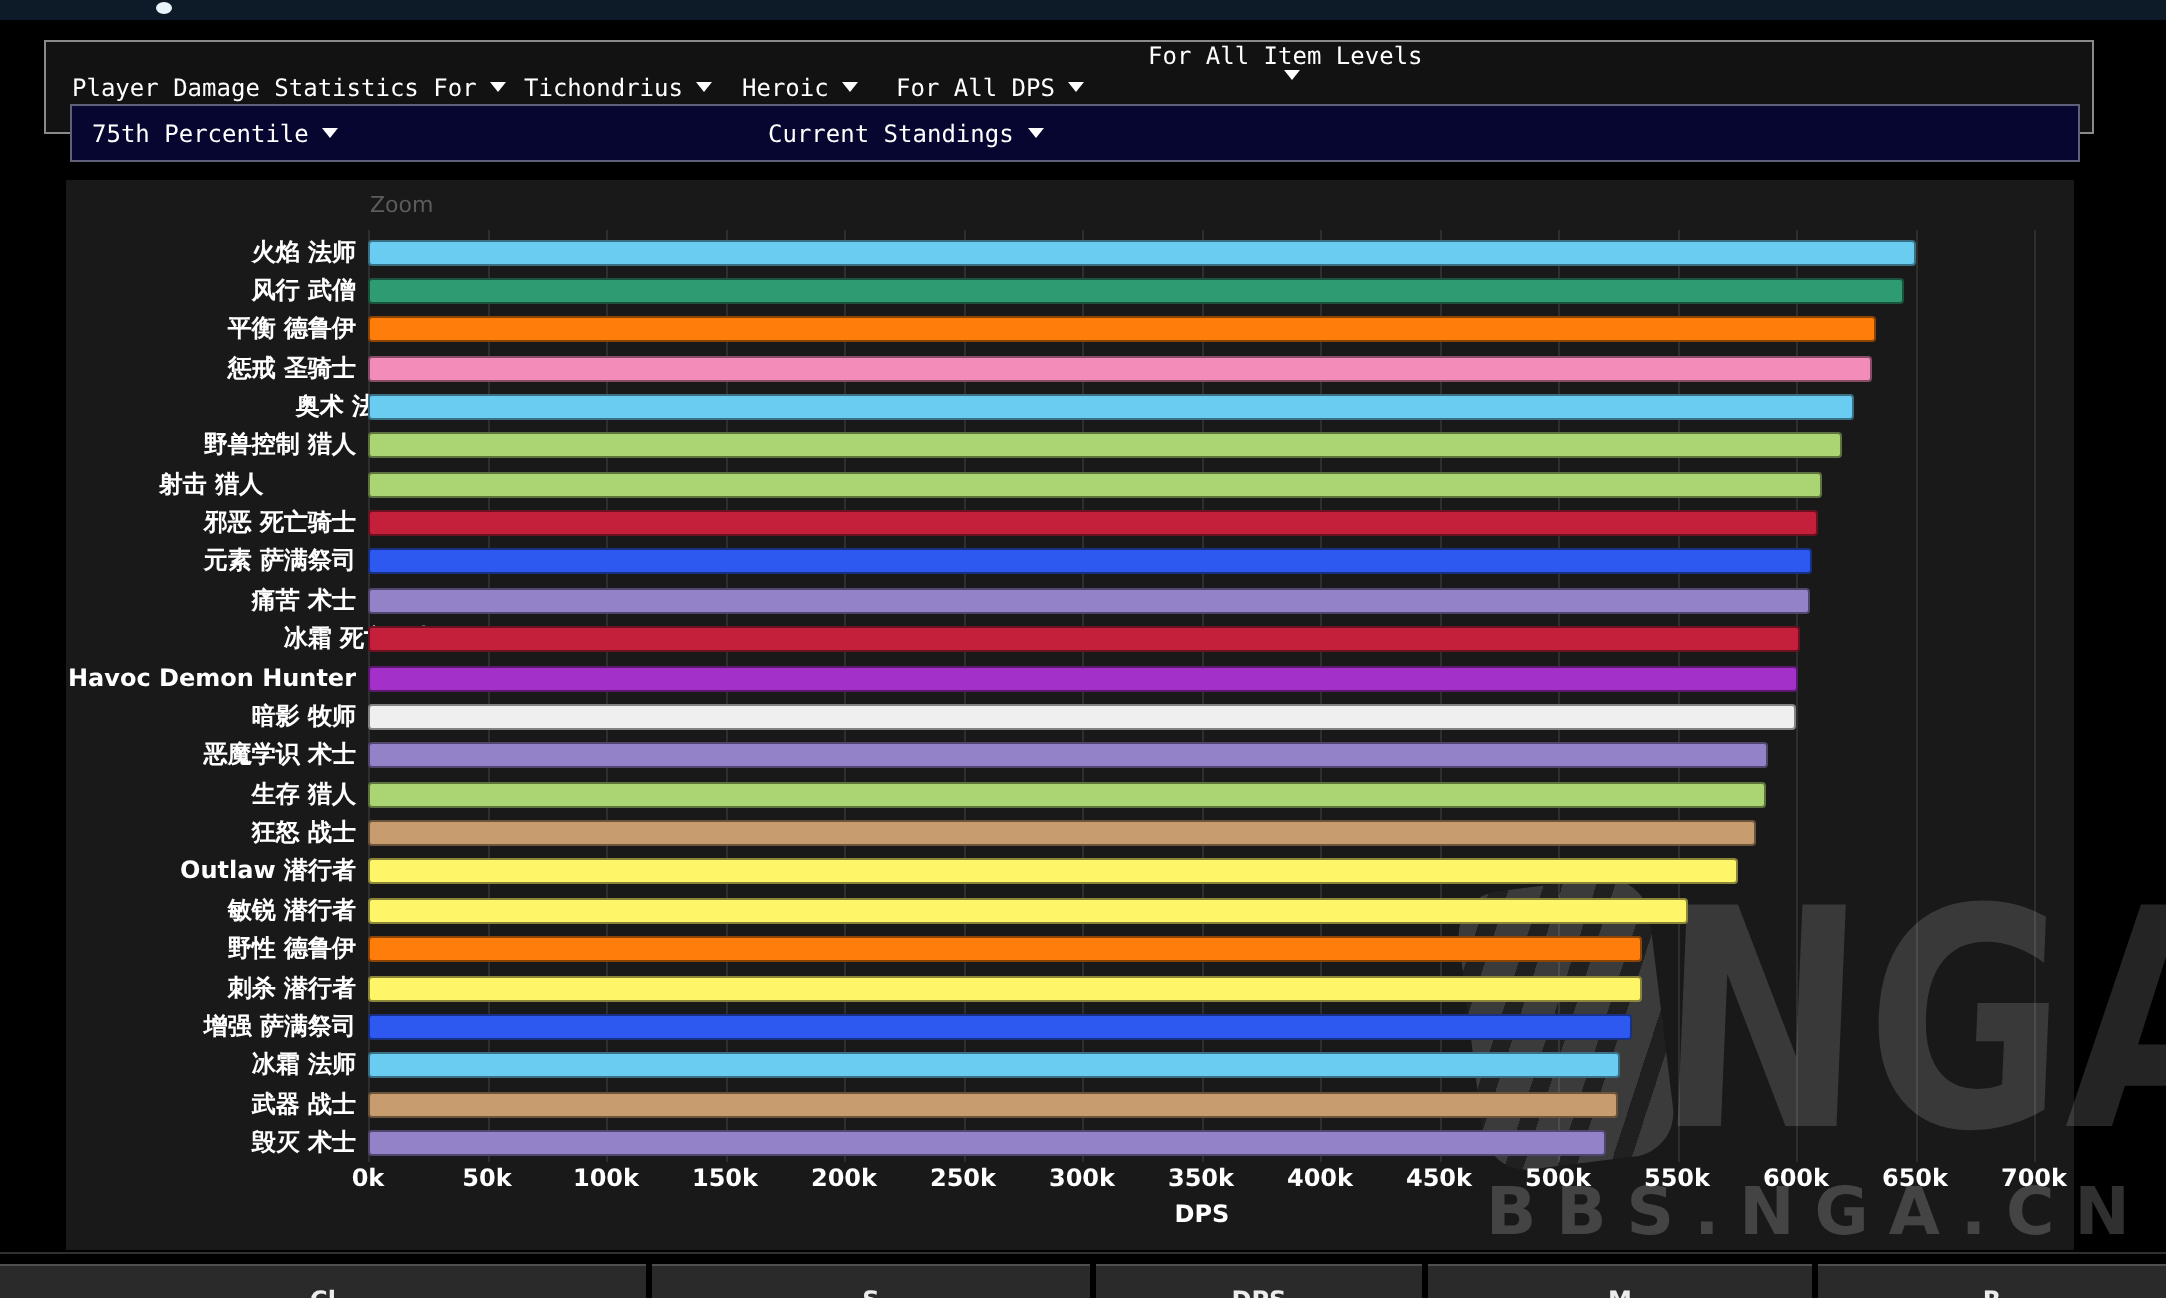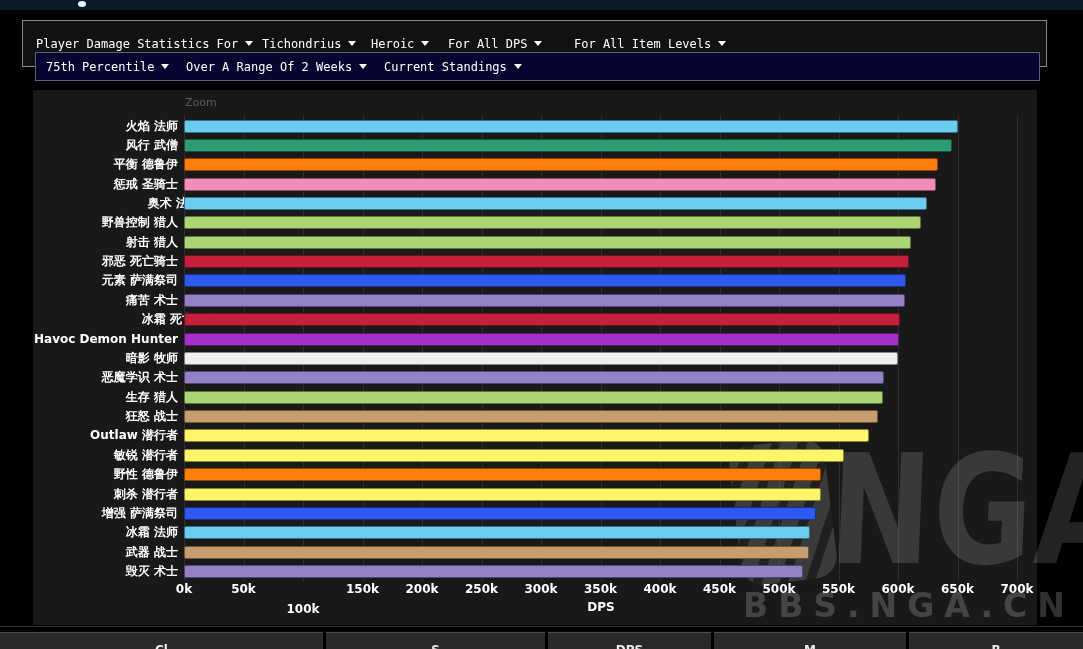--- a/index.html
+++ b/index.html
@@ -64,52 +64,48 @@
       <span class="caret"></span>
     </div>
     <div class="menu-item" style="left: 348px;">
       <span>Heroic</span>
       <span class="caret"></span>
     </div>
     <div class="menu-item" style="left: 425px;">
       <span>For All DPS</span>
       <span class="caret"></span>
     </div>
-    <div class="menu-item" style="left: 551px;">
+    <div class="menu-item" style="left: 551px; flex-direction: column;">
       <span>For All Item Levels</span>
       <span class="caret"></span>
     </div>
   </div>
 <div class="menubar" id="menu-row2">
     <div class="menu-item" style="left: 10px;">
       <span>75th Percentile</span>
-      <span class="caret"></span>
-    </div>
-    <div class="menu-item" style="left: 150px;">
-      <span>Over A Range Of 2 Weeks</span>
       <span class="caret"></span>
     </div>
     <div class="menu-item" style="left: 348px;">
       <span>Current Standings</span>
       <span class="caret"></span>
     </div>
   </div>
 
 <div class="panel" id="chart-panel">
   <div class="zoom-label">Zoom</div>
   <div class="wm-logo"></div>
   <div class="wm-text">NGA</div>
   <div class="wm-caption">BBS.NGA.CN</div>
   <div class="xlabel">DPS</div>
 <div class="gridline" style="left: 151px;"></div>
     <div class="tick" style="left: 151px;">0k</div>
     <div class="gridline" style="left: 210.5px;"></div>
     <div class="tick" style="left: 210.5px;">50k</div>
     <div class="gridline" style="left: 270px;"></div>
-    <div class="tick" style="left: 270px; margin-top: 20px;">100k</div>
+    <div class="tick" style="left: 270px;">100k</div>
     <div class="gridline" style="left: 329.5px;"></div>
     <div class="tick" style="left: 329.5px;">150k</div>
     <div class="gridline" style="left: 389px;"></div>
     <div class="tick" style="left: 389px;">200k</div>
     <div class="gridline" style="left: 448.5px;"></div>
     <div class="tick" style="left: 448.5px;">250k</div>
     <div class="gridline" style="left: 508px;"></div>
     <div class="tick" style="left: 508px;">300k</div>
     <div class="gridline" style="left: 567.5px;"></div>
     <div class="tick" style="left: 567.5px;">350k</div>
@@ -132,21 +128,21 @@
     <div class="cat-label" style="top: 47.87px;">风行 武僧</div>
     <div class="bar" style="top: 48.87px; left: 151px; width: 767.55px; background: rgb(46, 155, 114);"></div>
     <div class="cat-label" style="top: 67.24px;">平衡 德鲁伊</div>
     <div class="bar" style="top: 68.24px; left: 151px; width: 754.46px; background: rgb(255, 125, 10);"></div>
     <div class="cat-label" style="top: 86.61px;">惩戒 圣骑士</div>
     <div class="bar" style="top: 87.61px; left: 151px; width: 752.08px; background: rgb(244, 140, 186);"></div>
     <div class="cat-label" style="top: 105.98px; margin-left: 22px;">奥术 法师</div>
     <div class="bar" style="top: 106.98px; left: 151px; width: 742.56px; background: rgb(105, 204, 240);"></div>
     <div class="cat-label" style="top: 125.35px;">野兽控制 猎人</div>
     <div class="bar" style="top: 126.35px; left: 151px; width: 736.61px; background: rgb(171, 212, 115);"></div>
-    <div class="cat-label" style="top: 144.72px;">射击 猎人</div>
+    <div class="cat-label" style="top: 144.72px; text-align: center;">射击 猎人</div>
     <div class="bar" style="top: 145.72px; left: 151px; width: 727.09px; background: rgb(171, 212, 115);"></div>
     <div class="cat-label" style="top: 164.09px;">邪恶 死亡骑士</div>
     <div class="bar" style="top: 165.09px; left: 151px; width: 724.71px; background: rgb(196, 31, 59);"></div>
     <div class="cat-label" style="top: 183.46px;">元素 萨满祭司</div>
     <div class="bar" style="top: 184.46px; left: 151px; width: 722.33px; background: rgb(46, 89, 240);"></div>
     <div class="cat-label" style="top: 202.83px;">痛苦 术士</div>
     <div class="bar" style="top: 203.83px; left: 151px; width: 721.14px; background: rgb(148, 130, 201);"></div>
     <div class="cat-label" style="top: 222.2px; padding-left: 40px;">冰霜 死亡骑士</div>
     <div class="bar" style="top: 223.2px; left: 151px; width: 716.38px; background: rgb(196, 31, 59);"></div>
     <div class="cat-label" style="top: 241.57px;">Havoc Demon Hunter</div>

